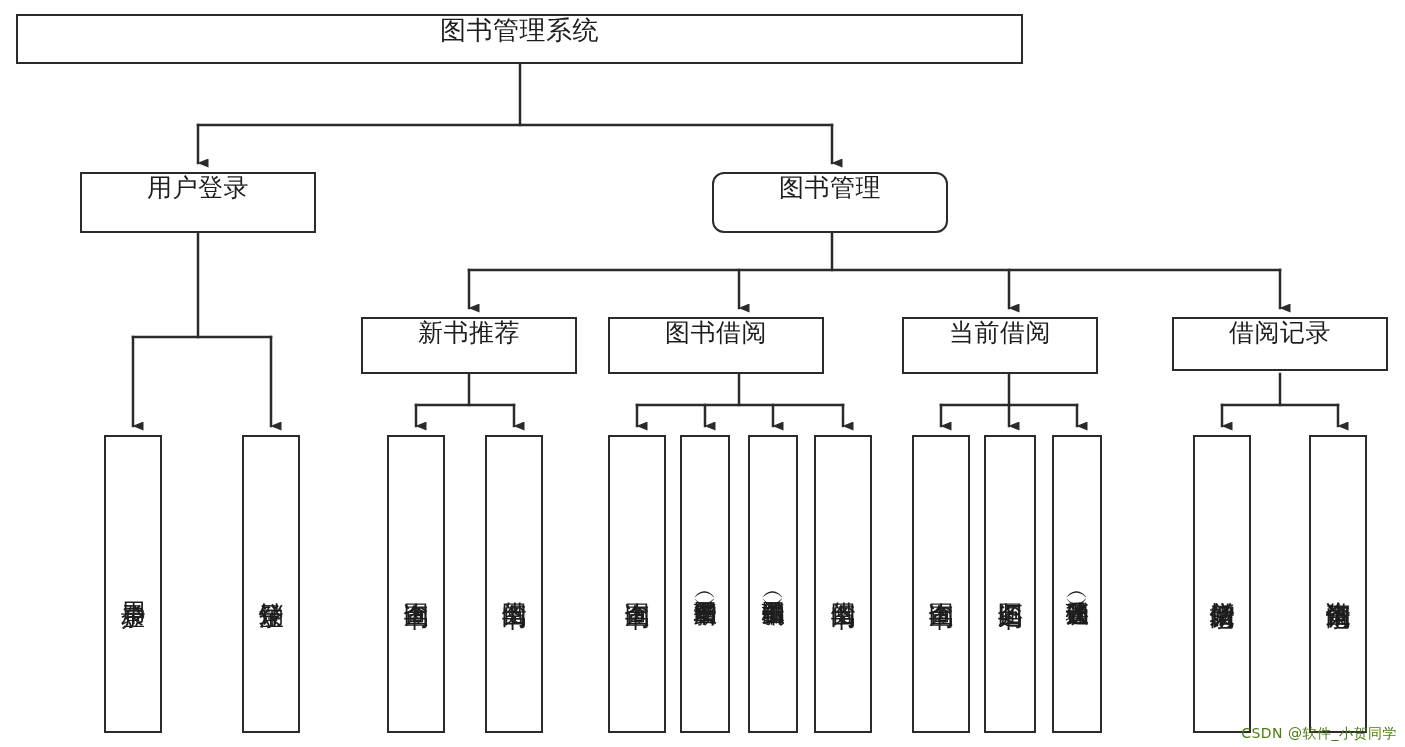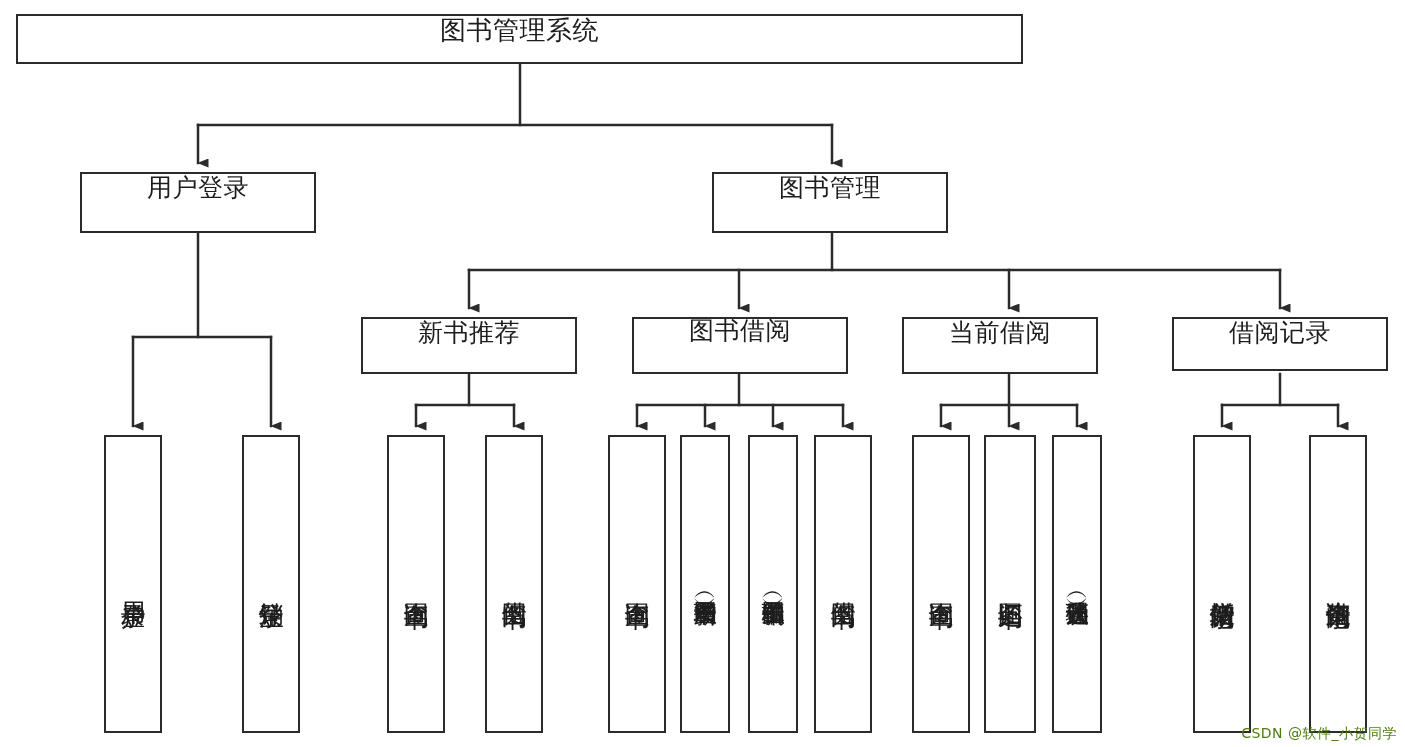--- a/index.html
+++ b/index.html
@@ -131,29 +131,29 @@
   </svg>
 
   <div class="node-box root" style="left:16px; top:14px; width:1007px; height:50px;">
     <span class="node-label-h">图书管理系统</span>
   </div>
 
   <div class="node-box" style="left:80px; top:172px; width:236px; height:61px;">
     <span class="node-label-h">用户登录</span>
   </div>
 
-  <div class="node-box" style="left:712px; top:172px; width:236px; height:61px;">
+  <div class="node-box" style="left:712px; top:172px; width:236px; height:61px;border-radius:12px;">
     <span class="node-label-h">图书管理</span>
   </div>
 
   <div class="node-box" style="left:361px; top:317px; width:216px; height:57px;">
     <span class="node-label-h">新书推荐</span>
   </div>
 
-  <div class="node-box" style="left:632px; top:317px; width:216px; height:57px;font-family:Liberation Mono, monospace;">
+  <div class="node-box" style="left:608px; top:317px; width:216px; height:57px;">
     <span class="node-label-h">图书借阅</span>
   </div>
 
   <div class="node-box" style="left:902px; top:317px; width:196px; height:57px;">
     <span class="node-label-h">当前借阅</span>
   </div>
 
   <div class="node-box" style="left:1172px; top:317px; width:216px; height:54px;">
     <span class="node-label-h">借阅记录</span>
   </div>

